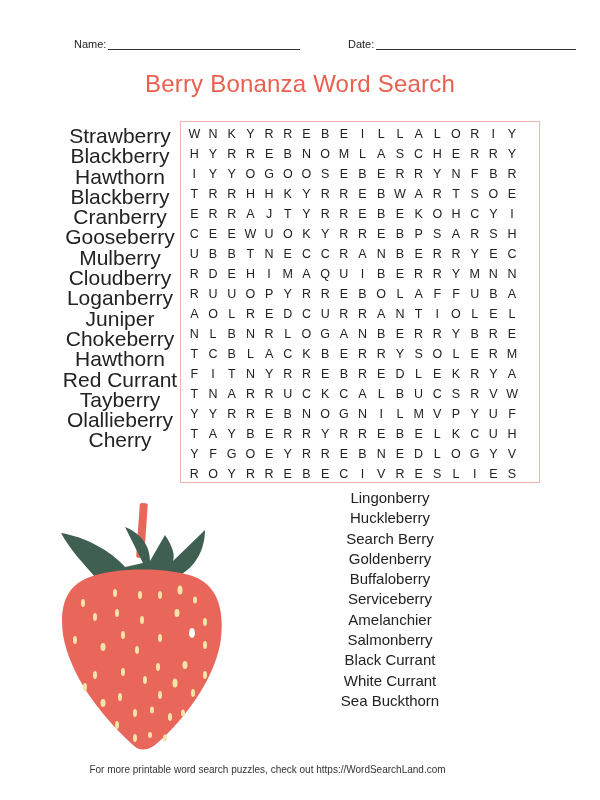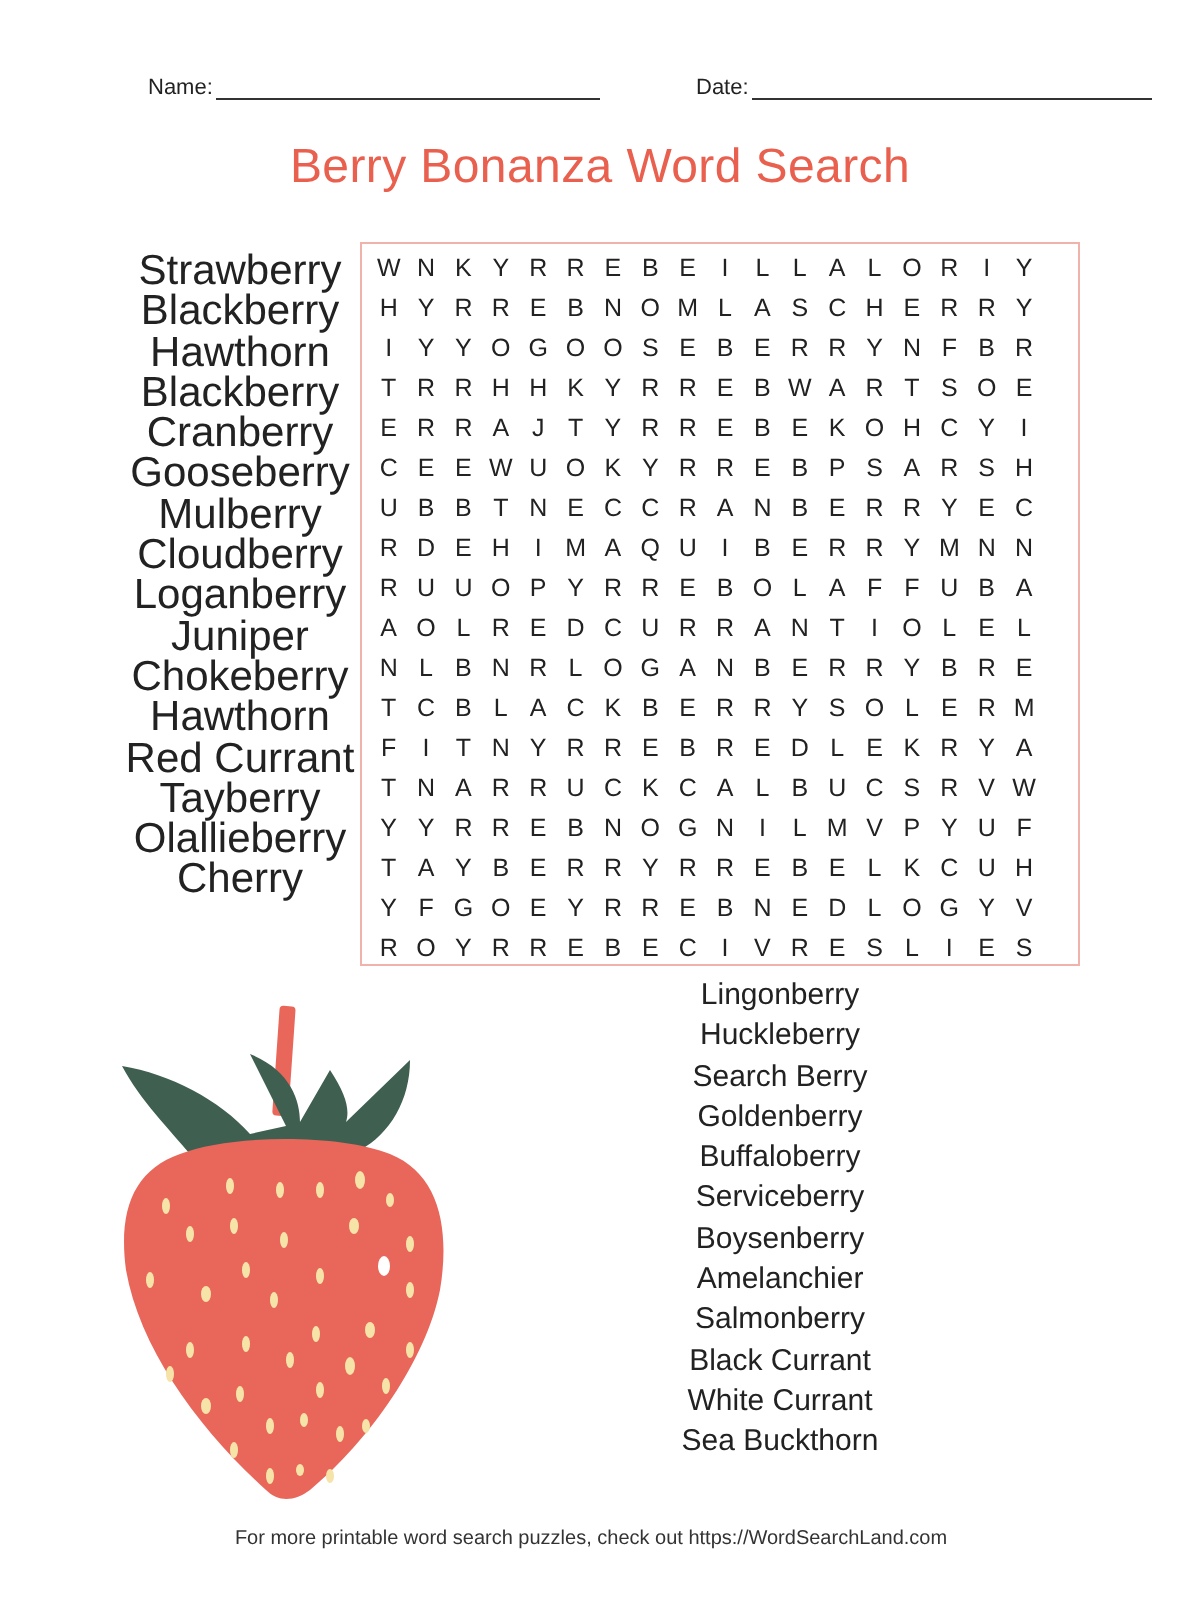--- a/index.html
+++ b/index.html
@@ -10,21 +10,21 @@
   #name-field .rule { width: 192px; }
   #date-field { left: 312px; padding-left: 36px; }
   #date-field .rule { width: 200px; }
   .title { position: absolute; top: 70px; left: 0; width: 600px; text-align: center; font-size: 24px; color: #e9604f; letter-spacing: 0.2px; }
   .grid { position: absolute; left: 180px; top: 121px; width: 360px; height: 362px; border: 1px solid #efb3ab; box-sizing: border-box; padding: 2px 4px 0 4px; }
   .grid-row { display: flex; height: 20px; }
   .cell { width: 18.7px; text-align: center; font-size: 12.5px; line-height: 20px; color: #222; }
   .wordlist-left { position: absolute; left: 60px; top: 126px; width: 120px; text-align: center; font-size: 21px; line-height: 20.3px; color: #222; }
   .wordlist-right { position: absolute; left: 320px; top: 488px; width: 140px; text-align: center; font-size: 15px; line-height: 20.3px; color: #222; }
   .berry-art { position: absolute; left: 55px; top: 495px; width: 175px; height: 255px; }
-  .footer { position: absolute; top: 764px; left: 0; width: 535px; text-align: center; font-size: 10px; color: #333; margin-left: 28px; }
+  .footer { position: absolute; top: 764px; left: 0; width: 535px; text-align: center; font-size: 10px; color: #333; }
 </style>
 </head>
 <body>
 
 <div id="name-field" class="header-line">
   <span>Name:</span>
   <span class="rule"></span>
 </div>
 <div id="date-field" class="header-line">
   <span>Date:</span>
@@ -414,21 +414,20 @@
     <div>Olallieberry</div>
     <div>Cherry</div>
   </div>
 <div class="wordlist-right" id="wl-right">
     <div>Lingonberry</div>
     <div>Huckleberry</div>
     <div>Search Berry</div>
     <div>Goldenberry</div>
     <div>Buffaloberry</div>
     <div>Serviceberry</div>
-    <div>Boysenberry</div>
     <div>Amelanchier</div>
     <div>Salmonberry</div>
     <div>Black Currant</div>
     <div>White Currant</div>
     <div>Sea Buckthorn</div>
   </div>
 
 <svg class="berry-art" viewBox="0 0 175 255">
   <rect x="83" y="8" width="8" height="55" rx="2" transform="rotate(4 87 35)" fill="#e9675a"></rect>
   <path d="M6 38 C30 42 55 55 70 72 L88 68 L70 32 C90 40 95 55 95 66 L110 40 C118 52 120 60 118 66 L150 35 C150 55 140 72 125 80 L40 82 C30 70 15 55 6 38 Z" fill="#3f5f50"></path>

